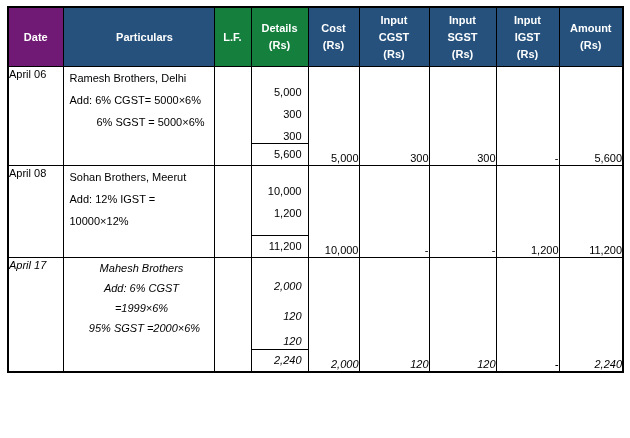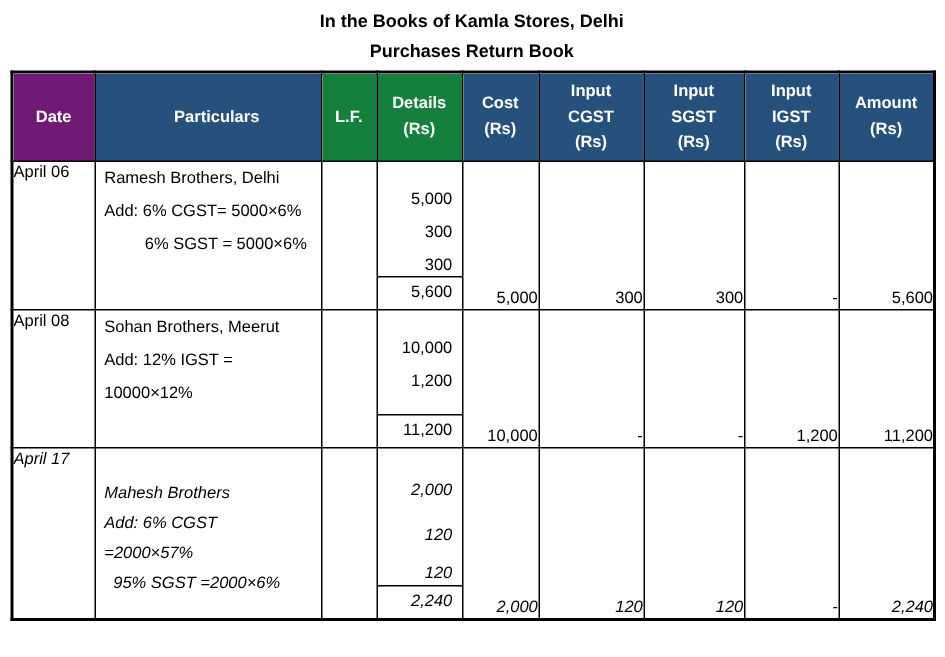--- a/index.html
+++ b/index.html
@@ -65,21 +65,21 @@
     padding: 14px 0 0 5px;
     line-height: 15px;
     white-space: nowrap;
   }
   td.part { padding-top: 14px; }
   td.part .pline {
     line-height: 22px;
     padding-left: 6px;
     white-space: nowrap;
   }
-  tr.r3 td.part { padding-top: 20px; }
+  tr.r3 td.part { padding-top: 0; text-align: center; }
   tr.r3 td.part .pline { line-height: 20px; }
   .indent-a { padding-left: 33px !important; }
   .indent-b { padding-left: 12px !important; }
   td.details { position: relative; }
   td.details .dline {
     line-height: 22px;
     text-align: right;
     padding-right: 6px;
   }
   td.details .dfirst { padding-top: 14px; }
@@ -106,24 +106,20 @@
   }
   tr.total-row td.date { padding: 0 0 0 5px; }
   tr.total-row td.tlabel { padding-left: 6px; }
   tr.total-row td.num { padding: 0 6px 0 0; }
 </style>
 </head>
 <body>
 
 <div class="page">
 
-  <div class="title-block">
-    <div class="title">In the Books of Kamla Stores, Delhi</div>
-    <div class="subtitle">Purchases Return Book</div>
-  </div>
 
   <table class="prb">
     <colgroup>
       <col style="width:55px">
         <col style="width:151px">
         <col style="width:37px">
       <col style="width:57px">
         <col style="width:51px">
         <col style="width:70px">
       <col style="width:67px">
@@ -211,21 +207,21 @@
         <td class="num">-</td>
         <td class="num">1,200</td>
         <td class="num">11,200</td>
       </tr>
 
       <tr class="r3">
         <td class="date">April 17</td>
         <td class="part">
           <div class="pline">Mahesh Brothers</div>
           <div class="pline">Add: 6% CGST</div>
-          <div class="pline">=2000×57%</div>
+          <div class="pline">=1999×6%</div>
           <div class="pline indent-b">95% SGST =2000×6%</div>
         </td>
         <td class="lf"></td>
         <td class="details">
           <div class="dline dfirst">2,000</div>
           <div class="dline m8">120</div>
           <div class="dline m3">120</div>
           <div class="dtotal">2,240</div>
         </td>
         <td class="num">2,000</td>

